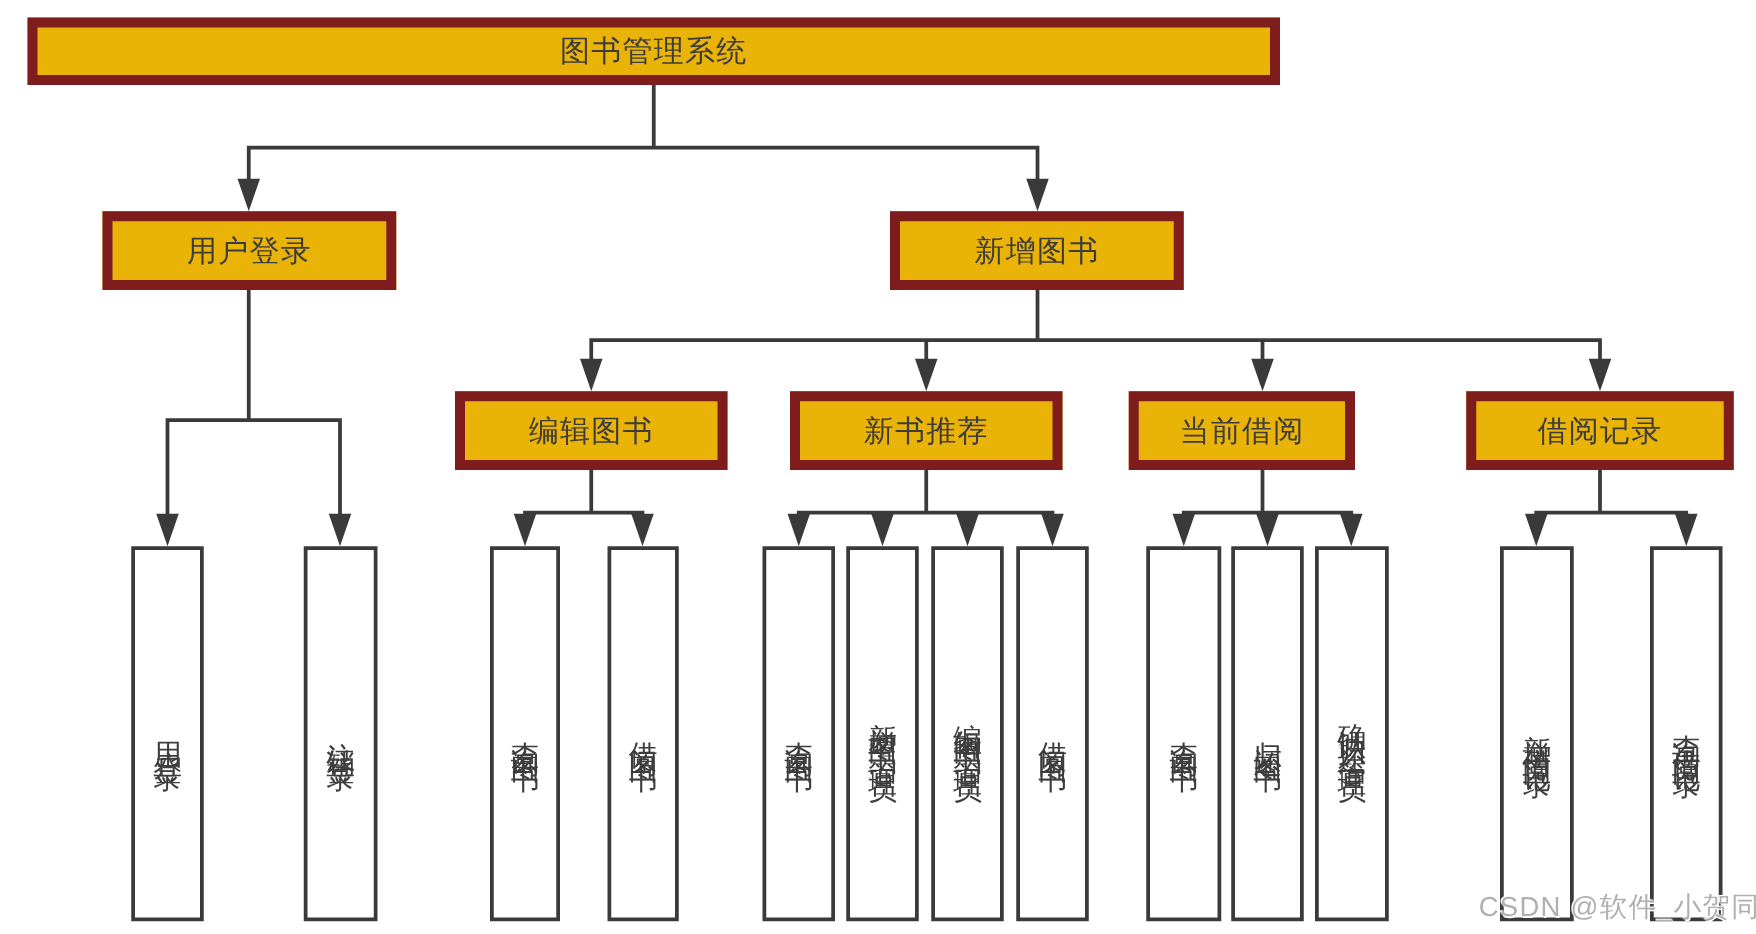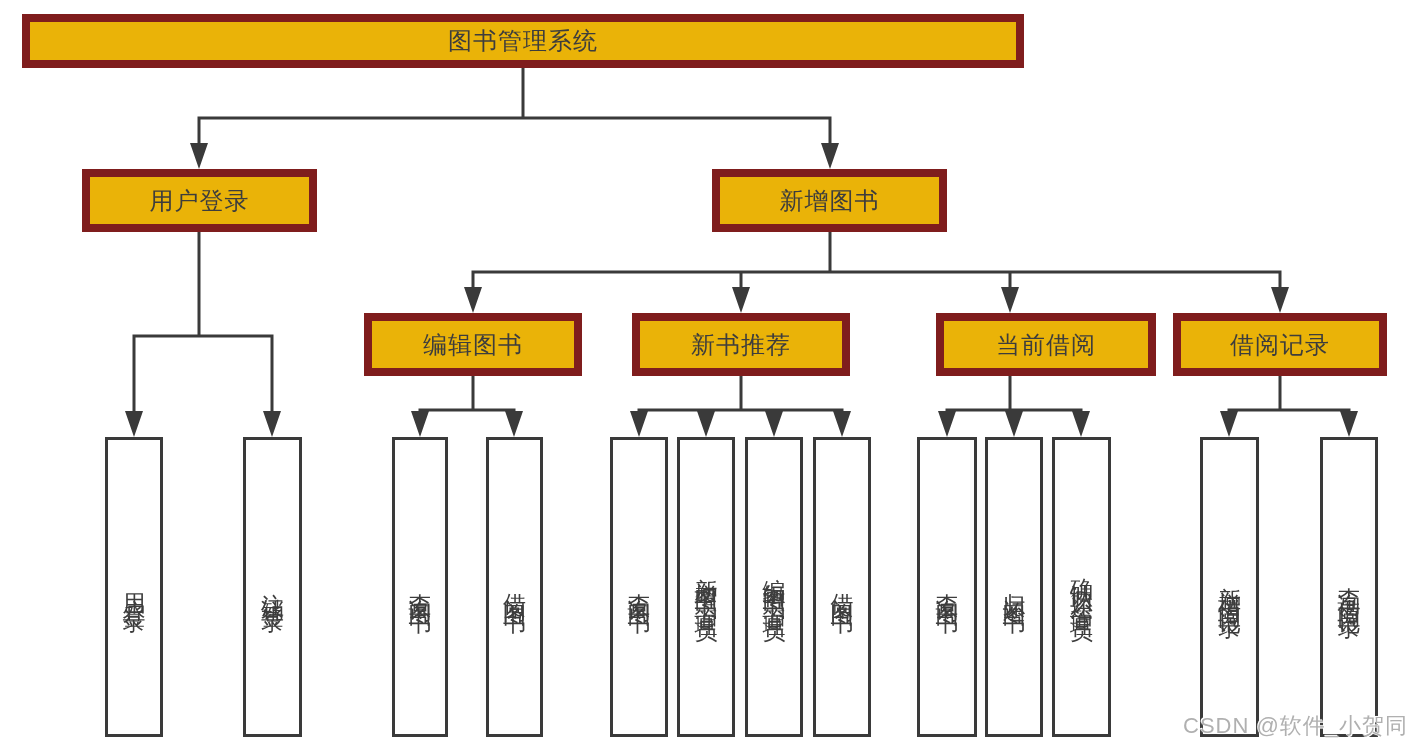--- a/index.html
+++ b/index.html
@@ -66,21 +66,21 @@
          M1340 411 L1358 411 L1349 437 Z" fill="#3a3a3a"></path>
   </svg>
 
   <div class="node" style="left:22px;top:14px;width:1002px;height:54px;">图书管理系统</div>
 
   <div class="node" style="left:82px;top:169px;width:235px;height:63px;">用户登录</div>
   <div class="node" style="left:712px;top:169px;width:235px;height:63px;">新增图书</div>
 
   <div class="node" style="left:364px;top:313px;width:218px;height:63px;">编辑图书</div>
   <div class="node" style="left:632px;top:313px;width:218px;height:63px;">新书推荐</div>
-  <div class="node" style="left:903px;top:313px;width:220px;height:63px;margin-left:33px;">当前借阅</div>
+  <div class="node" style="left:903px;top:313px;width:181px;height:63px;">当前借阅</div>
   <div class="node" style="left:1173px;top:313px;width:214px;height:63px;">借阅记录</div>
 
   <div class="leaf" style="left:105px;top:437px;width:58px;height:300px;">
     <span>用户登录</span>
   </div>
   <div class="leaf" style="left:243px;top:437px;width:59px;height:300px;">
     <span>注销登录</span>
   </div>
 
   <div class="leaf" style="left:392px;top:437px;width:56px;height:300px;">

